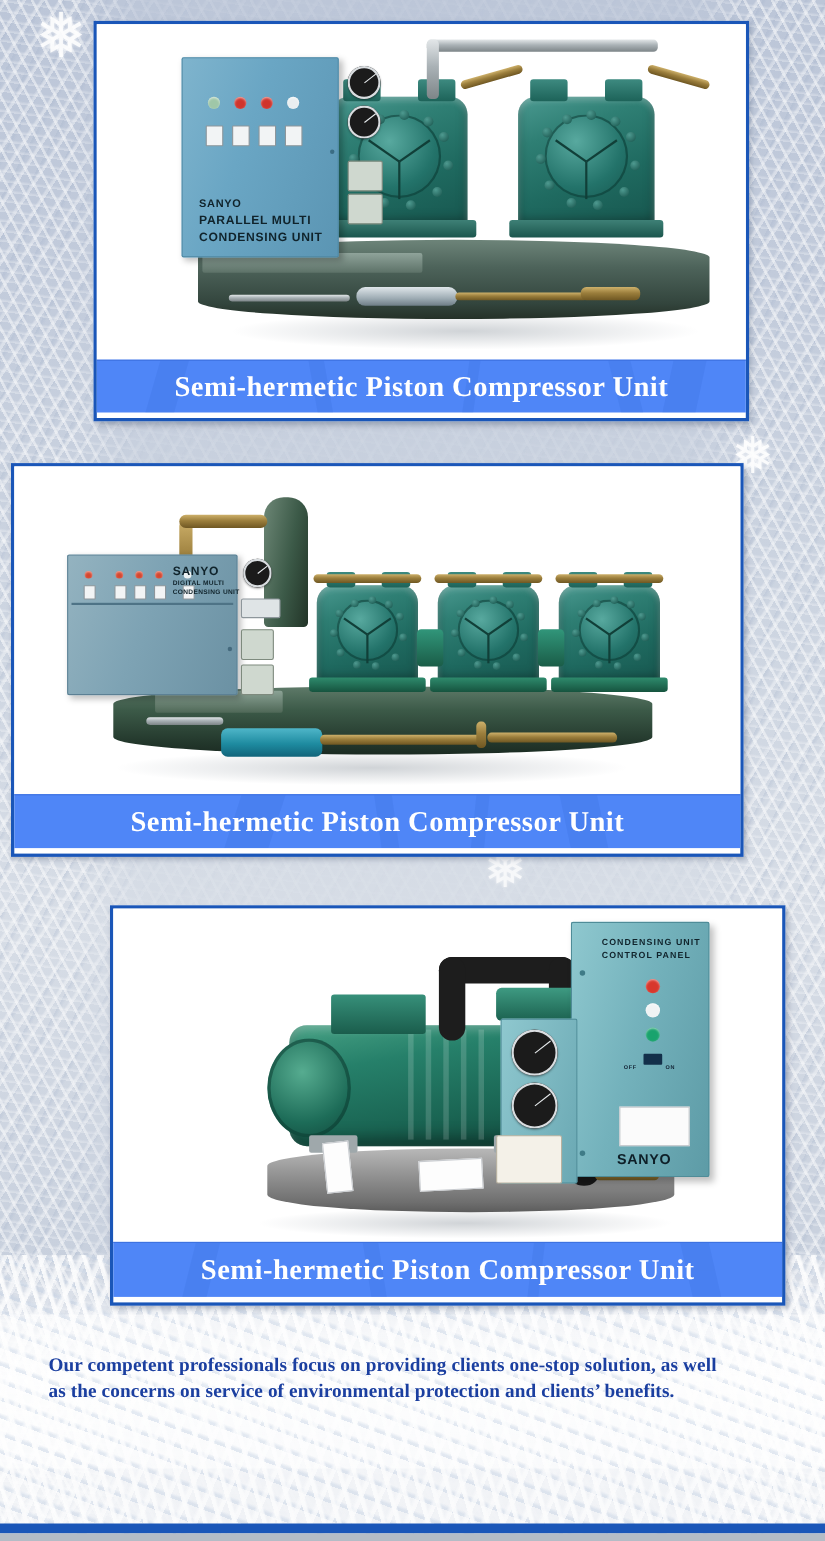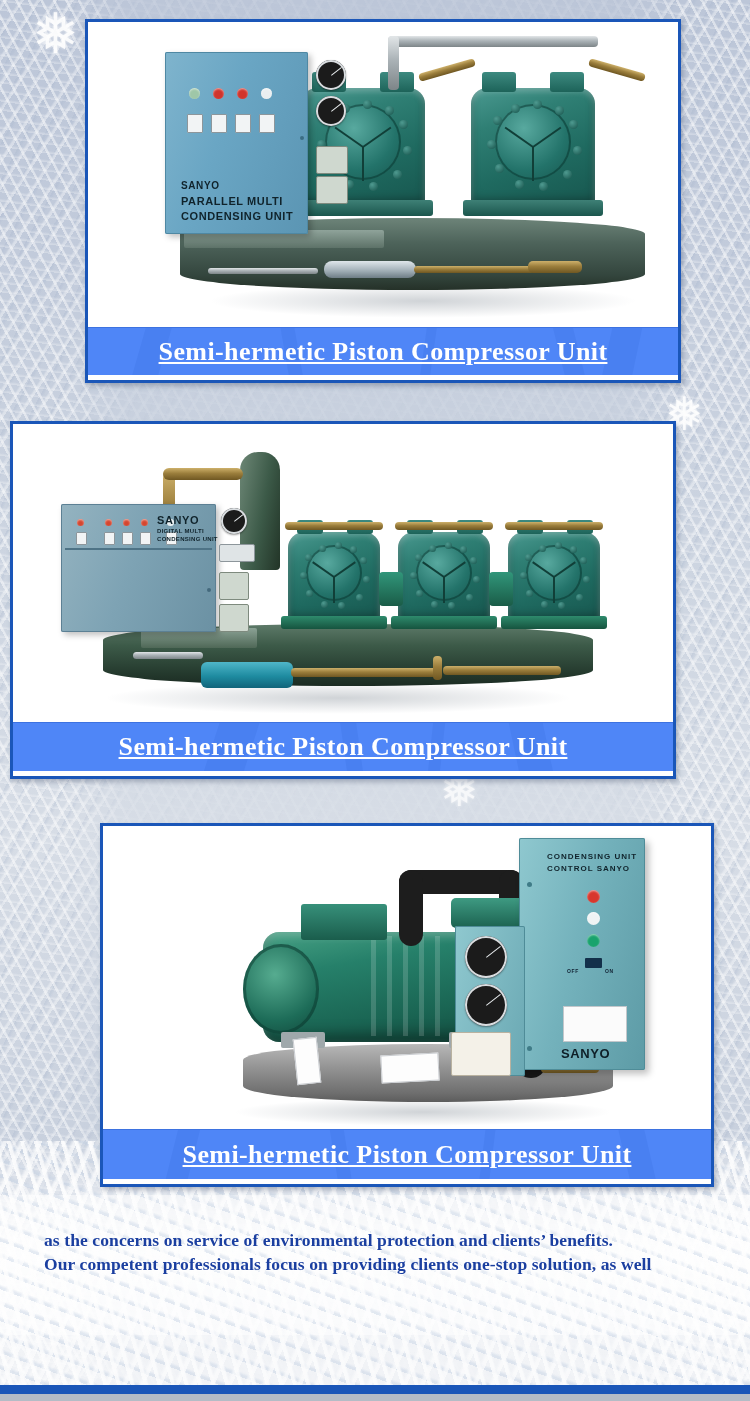--- a/index.html
+++ b/index.html
@@ -55,21 +55,21 @@
   
   .panel{position:absolute;border:3px solid #1a56b8;background:#fff;
          box-shadow:2px 3px 5px rgba(60,75,100,.35);}
   .photo{position:relative;width:100%;background:#fff;overflow:hidden;}
   .caption{
     position:relative;background:#4f86f7;color:#fff;text-align:center;
     font-family:"Liberation Serif", serif;font-weight:bold;
     letter-spacing:.4px;overflow:hidden;
     border-top:1px solid #3d72e0;
   }
-  .caption .cap-text{position:relative;z-index:3;display:block;text-decoration:underline;}
+  .caption .cap-text{position:relative;z-index:3;display:block;}
   .shards{position:absolute;inset:-40px 0 -10px 0;z-index:1;opacity:.30;}
   .shards i{position:absolute;display:block;background:#2f63cf;opacity:.55;}
 
   
   #panel1{left:85px;top:19px;width:590px;height:358px;}
   #panel1 .photo{height:305px;}
   #panel1 .caption{height:47px;line-height:47px;font-size:26px;}
   
   #panel2{left:10px;top:421px;width:660px;height:352px;}
   #panel2 .photo{height:298px;}
@@ -407,21 +407,21 @@
       <div class="pipe" style="left:354px;top:238px;width:66px;height:9px;"></div>
       <div class="pipe" style="left:380px;top:226px;width:9px;height:20px;"></div>
       <div class="mach" style="left:414px;top:228px;width:28px;height:24px;border-radius:50%;background:#171717;"></div>
       <div class="pipe" style="left:438px;top:238px;width:58px;height:9px;"></div>
       <div class="pipe-steel" style="left:400px;top:198px;width:6px;height:34px;"></div>
 
       <div class="panelbox" style="left:416px;top:12px;width:126px;height:232px;
            background:linear-gradient(105deg,#8fc8cf 0%,#74b2bc 45%,#5d9ba6 100%);
            box-shadow:4px 4px 7px rgba(0,0,0,.25), inset 0 0 0 1px #4f8c98;">
         <div class="lbl" style="left:28px;top:14px;font-size:8px;letter-spacing:1px;">CONDENSING UNIT</div>
-        <div class="lbl" style="left:28px;top:26px;font-size:8px;letter-spacing:1px;">CONTROL SANYO</div>
+        <div class="lbl" style="left:28px;top:26px;font-size:8px;letter-spacing:1px;">CONTROL PANEL</div>
         <div class="led" style="left:68px;top:52px;width:13px;height:13px;background:#d8372c;"></div>
         <div class="led" style="left:68px;top:74px;width:13px;height:13px;background:#f0f3f4;"></div>
         <div class="led" style="left:68px;top:96px;width:13px;height:13px;background:#19a36d;"></div>
         <div class="mach" style="left:66px;top:120px;width:17px;height:10px;background:#13304a;border-radius:1px;"></div>
         <div class="lbl" style="left:48px;top:130px;font-size:5px;color:#123">OFF</div>
         <div class="lbl" style="left:86px;top:130px;font-size:5px;color:#123">ON</div>
         <div class="mach" style="left:44px;top:168px;width:62px;height:34px;background:#fbfbfb;border:1px solid #c3c7cb;"></div>
         <div class="lbl" style="left:42px;top:208px;font-size:13px;color:#0e1f27;">SANYO</div>
         <div class="mach" style="left:8px;top:44px;width:5px;height:5px;border-radius:50%;background:#3f7b87;"></div>
         <div class="mach" style="left:8px;top:208px;width:5px;height:5px;border-radius:50%;background:#3f7b87;"></div>
@@ -439,19 +439,19 @@
         <i style="left:70px;top:0;width:22px;height:120px;transform:skewX(-14deg);"></i>
         <i style="left:230px;top:0;width:14px;height:120px;transform:skewX(9deg);"></i>
         <i style="left:380px;top:0;width:10px;height:120px;transform:skewX(-7deg);"></i>
         <i style="left:520px;top:0;width:26px;height:120px;transform:skewX(13deg);"></i>
       </div>
       <span class="cap-text">Semi-hermetic Piston Compressor Unit</span>
     </div>
   </div>
 
   <div class="blurb">
+    <p>Our competent professionals focus on providing clients one-stop solution, as well</p>
     <p>as the concerns on service of environmental protection and clients’ benefits.</p>
-    <p>Our competent professionals focus on providing clients one-stop solution, as well</p>
   </div>
 
   <div class="bottom-rule"></div>
   <div class="bottom-gray"></div>
 </div>
 
 </body></html>

